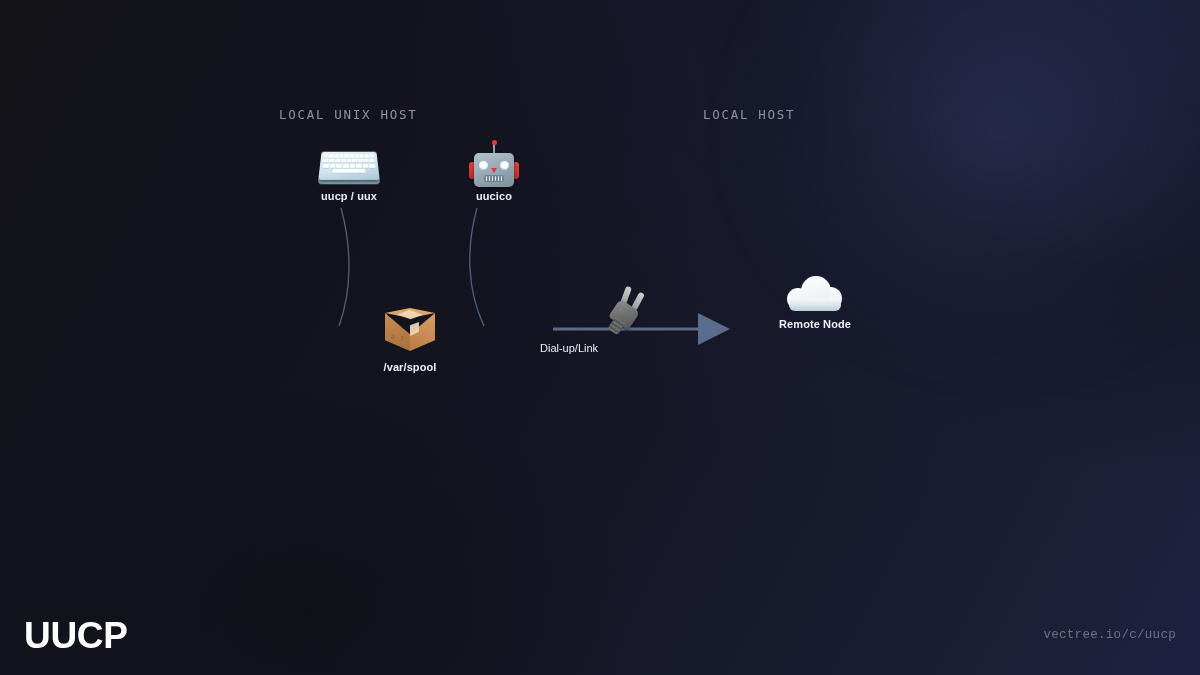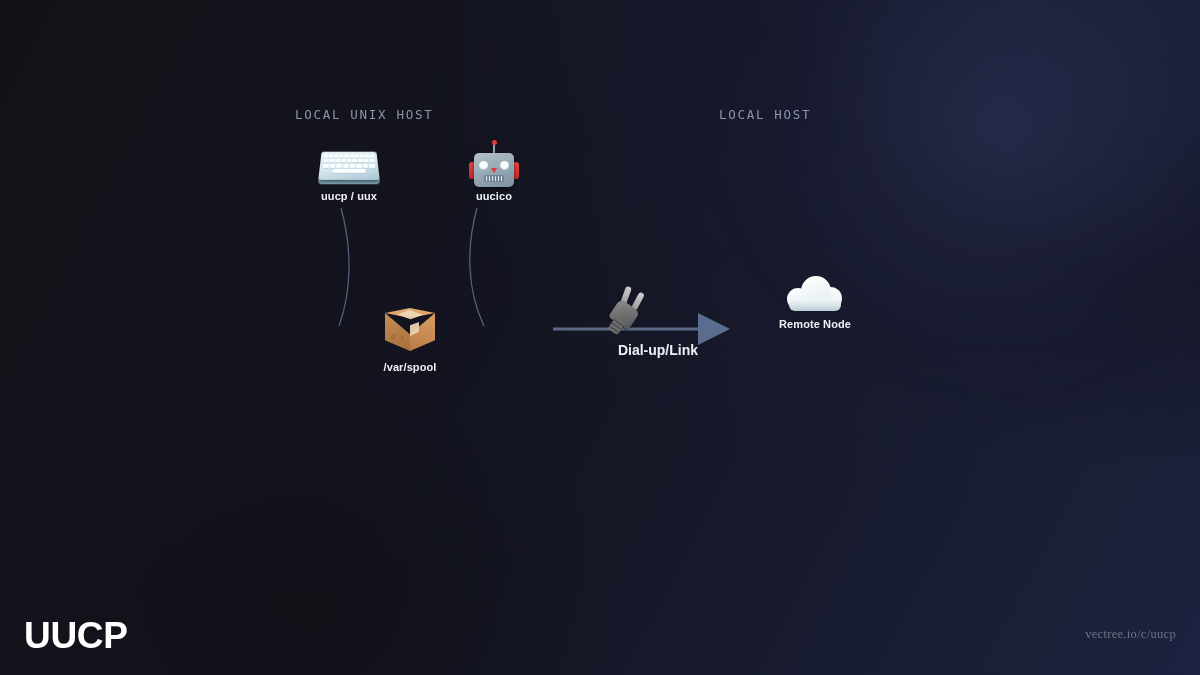--- a/index.html
+++ b/index.html
@@ -31,21 +31,20 @@
     pointer-events:none;
   }
 
   .sect-label {
     position:absolute;
     font-family:"DejaVu Sans Mono","Liberation Mono",monospace;
     font-size:12.5px;
     letter-spacing:1.7px;
     color:#8d94a8;
     white-space:nowrap;
-    margin-left:16px;
   }
   #sect-local  { left:279px; top:107px; }
   #sect-remote { left:703px; top:107px; }
 
   .node { position:absolute; text-align:center; }
   .node .glyph {
     position:relative; margin:0 auto;
     display:flex; align-items:center; justify-content:center;
   }
   .node .cap {
@@ -152,22 +151,22 @@
   .c2 { left:0;   top:12px; width:22px; height:22px; }
   .c3 { left:32px;top:11px; width:23px; height:23px; }
   .cbar {
     position:absolute; left:2px; bottom:3px; width:52px; height:12px; border-radius:7px;
     background:linear-gradient(180deg,#f2f7f9 0%,#d7e3e8 55%,#b9cdd5 100%);
   }
 
   
   #linkwrap { position:absolute; left:540px; top:300px; width:230px; height:70px; }
   #dialup-cap {
-    position:absolute; left:0; top:42px; width:158px; text-align:right;
-    font-size:14px; font-weight:bold; color:#eef0f5; white-space:nowrap;
+    position:absolute; left:0; top:42px; width:158px; text-align:left;
+    font-size:11px; font-weight:normal; color:#eef0f5; white-space:nowrap;
   }
   .plug { position:absolute; left:58px; top:-12px; width:54px; height:54px; transform:rotate(34deg); }
   .plug-body {
     position:absolute; left:14px; top:16px; width:24px; height:22px; border-radius:6px 6px 4px 4px;
     background:linear-gradient(140deg,#8e8e8e,#6d6d6d 55%,#555 100%);
     box-shadow:0 1px 2px rgba(0,0,0,.55);
   }
   .plug-neck {
     position:absolute; left:20px; top:34px; width:12px; height:14px; border-radius:0 0 3px 3px;
     background:repeating-linear-gradient(180deg,#6f6f6f 0 2px,#555 2px 4px);
@@ -189,21 +188,21 @@
     display:flex; align-items:center; justify-content:center;
     box-shadow:0 1px 4px rgba(0,0,0,.5);
   }
   #brand-name {
     font-family:"DejaVu Sans Mono","Liberation Mono",monospace;
     font-size:15px; font-weight:bold; color:#e9ecf3; letter-spacing:.6px;
   }
   #page-title { font-size:37px; font-weight:bold; color:#ffffff; letter-spacing:-.3px; }
   #site-url {
     position:absolute; right:24px; bottom:33px;
-    font-family:Liberation Serif, serif;
+    font-family:Liberation Mono, monospace;
     font-size:12.5px; color:#6d7385; letter-spacing:.3px;
   }
 </style>
 </head>
 <body>
 
 <div id="stage">
   <div class="glowA"></div>
   <div class="glowB"></div>
 

